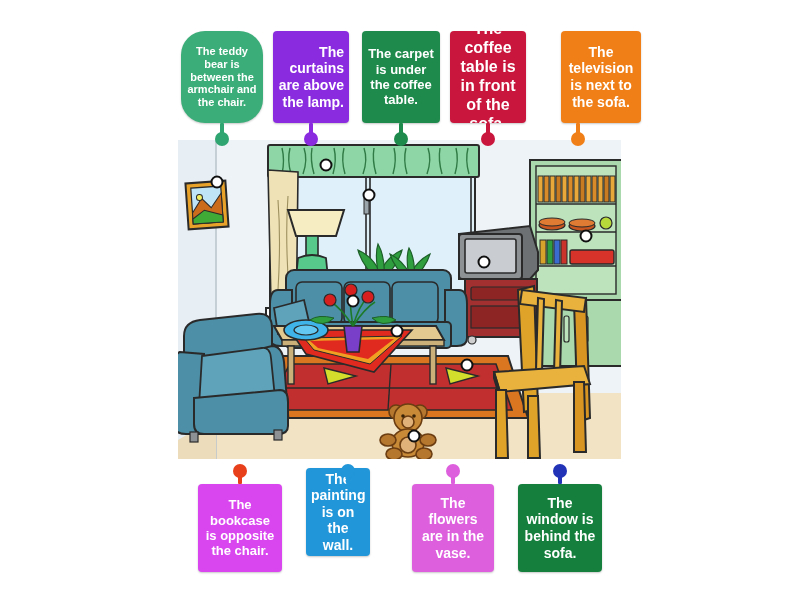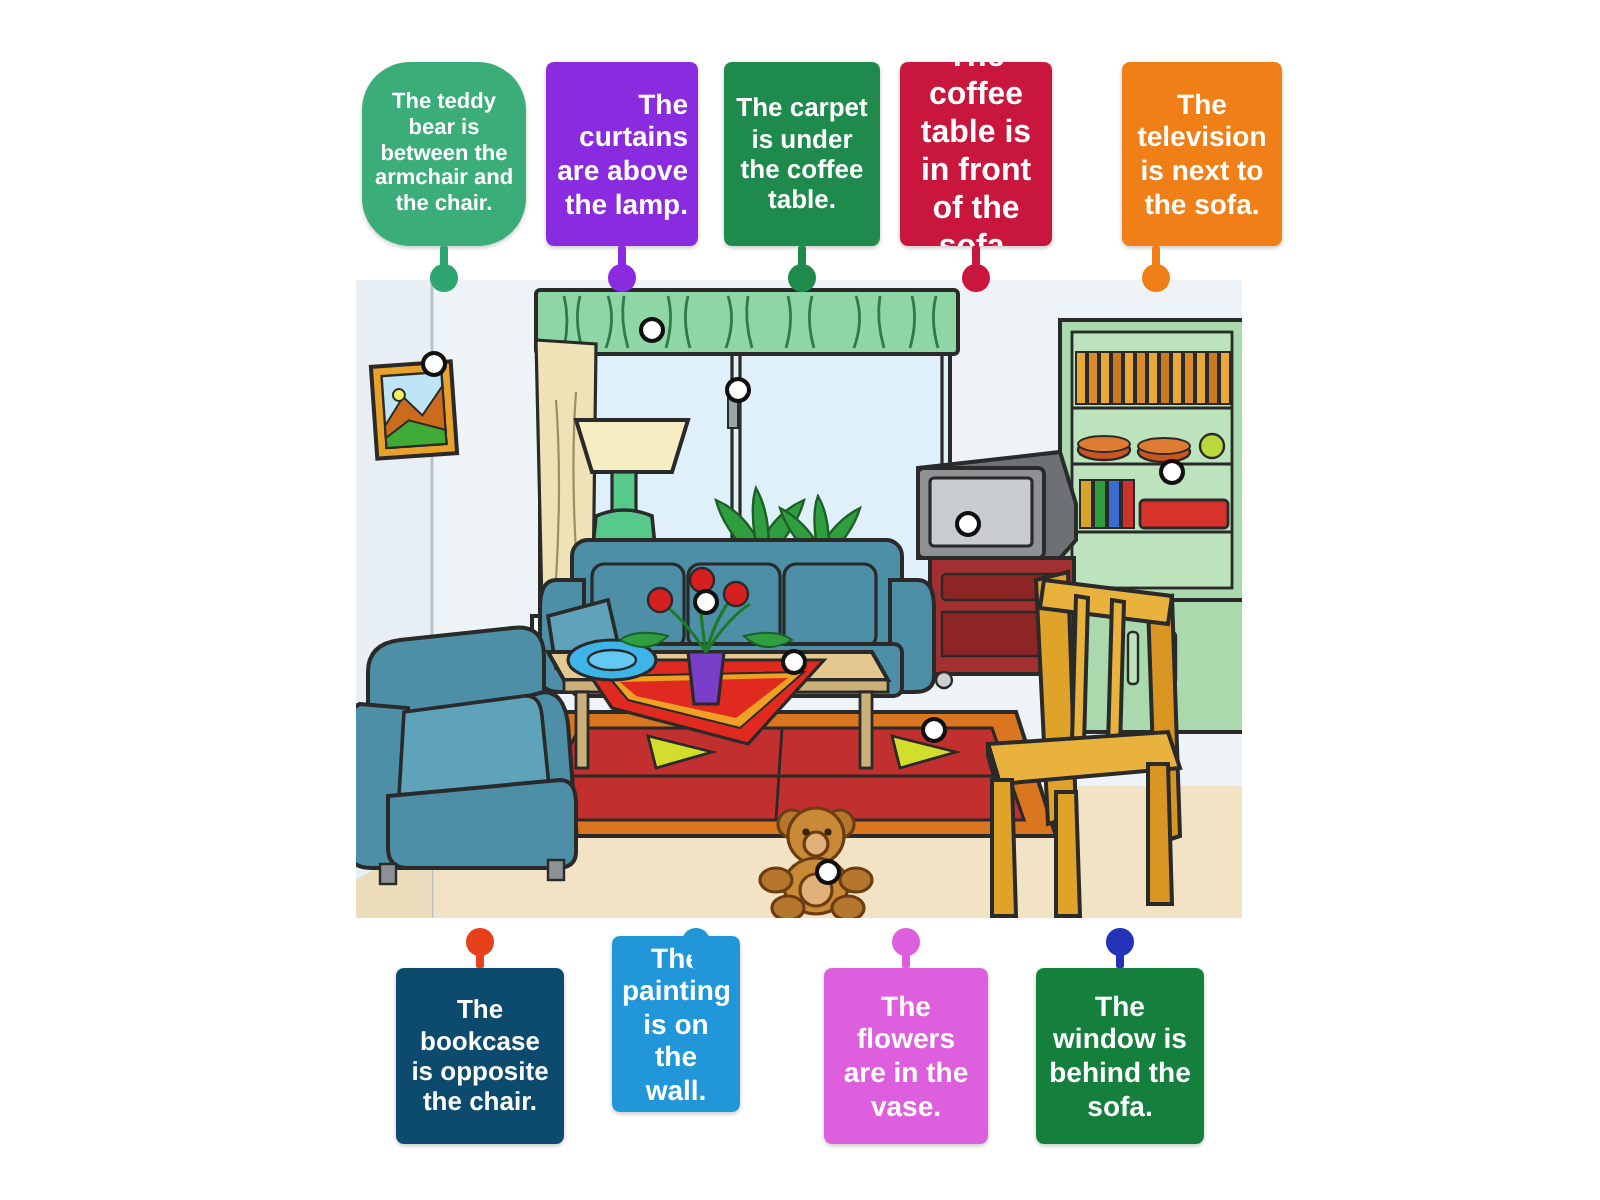--- a/index.html
+++ b/index.html
@@ -329,21 +329,21 @@
       </div>
       <div class="card" style="left: 538px; top: 31px; width: 80px; height: 92px; background: rgb(240, 127, 24); font-size: 14px; margin-left: 23px;">
         <span class="txt">The television is next to the sofa.</span>
       </div>
       <div class="pin-down" style="left: 578px; top: 123px;">
         <div class="stem" style="background: rgb(240, 127, 24);"></div>
         <div class="knob" style="background: rgb(240, 127, 24);"></div>
       </div>
     </div>
   <div id="bottom-row">
-      <div class="card" style="left: 198px; top: 484px; width: 84px; height: 88px; background: #0c4a6e; font-size: 13px;">
+      <div class="card" style="left: 198px; top: 484px; width: 84px; height: 88px; background: #d946ef; font-size: 13px;">
         <span class="txt">The bookcase is opposite the chair.</span>
       </div>
       <div class="pin-up" style="left: 240px; top: 471px;">
         <div class="stem" style="background: rgb(232, 64, 26);"></div>
         <div class="knob" style="background: rgb(232, 64, 26);"></div>
       </div>
       <div class="card" style="left: 306px; top: 468px; width: 64px; height: 88px; background: rgb(33, 150, 216); font-size: 14px;">
         <span class="txt">The painting is on the wall.</span>
       </div>
       <div class="pin-up" style="left: 348px; top: 471px;">

